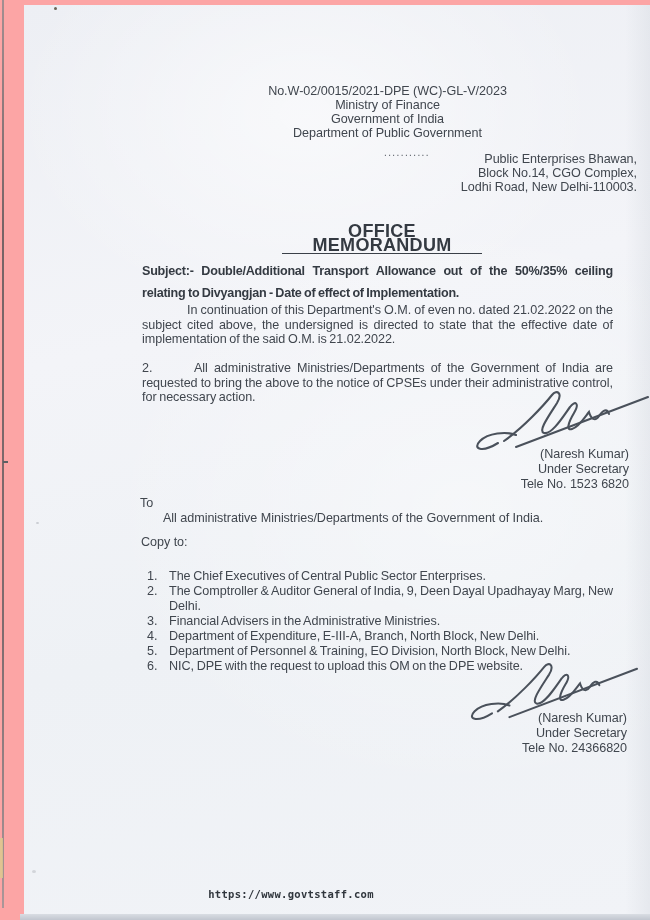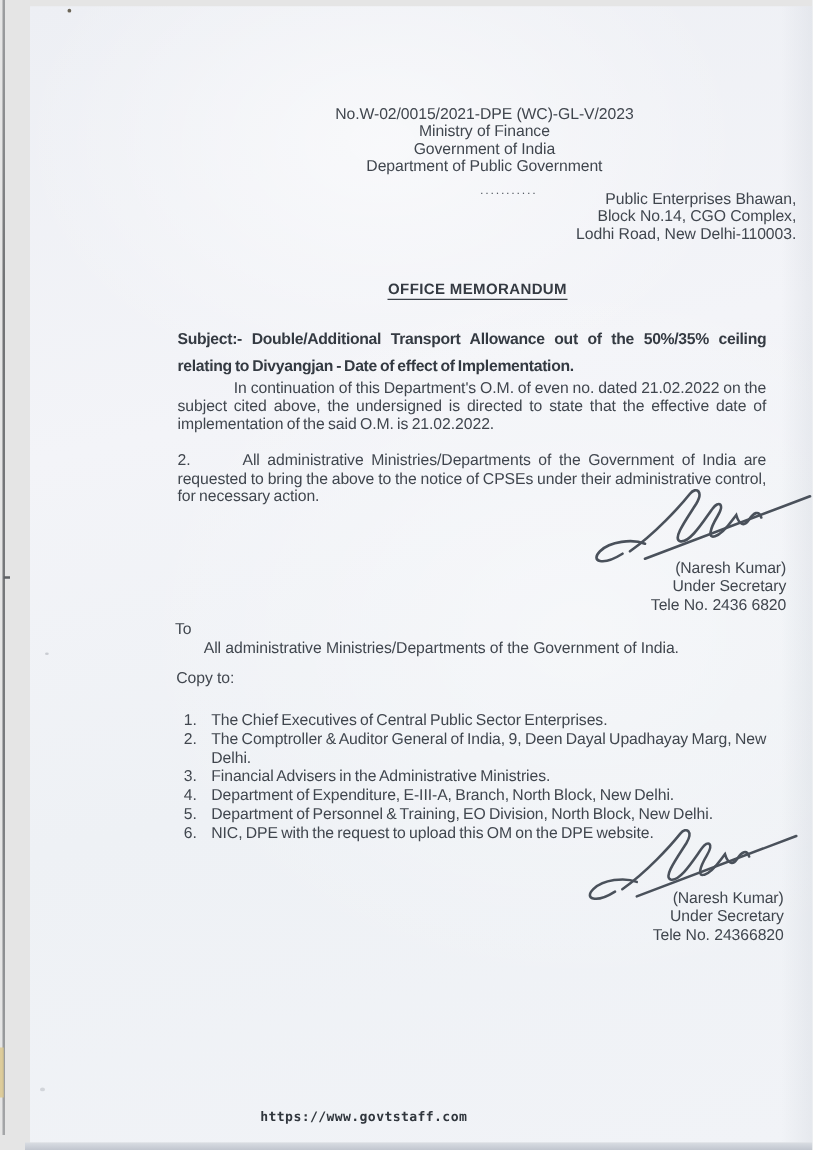--- a/index.html
+++ b/index.html
@@ -1,18 +1,18 @@
 <!DOCTYPE html>
 <html><head>
 <meta charset="utf-8">
 <style>
   html,body { margin:0; padding:0; background:#f6f7f9; }
   .page {
     position:relative; width:650px; height:920px; overflow:hidden;
-    background:#e5e5e5;
+    background:#fca5a5;
     font-family:"Liberation Sans","DejaVu Sans",sans-serif;
     color:#40464e;
   }
   .paper {
     position:absolute; left:24px; top:5px; right:0; bottom:6px;
     background:
       linear-gradient(to left, rgba(203,208,216,0.30), rgba(203,208,216,0) 4%),
       radial-gradient(ellipse 420px 300px at 45% 12%, rgba(255,255,255,0.55), rgba(255,255,255,0) 70%),
       radial-gradient(ellipse 520px 420px at 70% 55%, rgba(255,255,255,0.40), rgba(255,255,255,0) 70%),
       linear-gradient(168deg, #edeff4 0%, #f3f4f8 35%, #eef1f5 65%, #f1f3f7 100%);
@@ -23,21 +23,21 @@
   .right { text-align:right; }
   .just { text-align:justify; word-spacing:-0.8px; }
   p { margin:0; }
 
   .letterhead { top:84px; left:170px; width:435px; line-height:14px; }
   .dots { top:146px; left:384px; width:70px; font-size:10px; letter-spacing:1.4px; color:#565c64; }
   .address { top:152px; right:13px; width:300px; line-height:14px; }
   .address sup { font-size:8px; letter-spacing:0; }
   .doc-title { top:224px; left:282px; width:200px; }
   .doc-title span {
-    display:inline-block; font-weight:bold; color:#343a42; font-size:12px;
+    display:inline-block; font-weight:bold; color:#343a42; font-size:18px;
     letter-spacing:0.3px; border-bottom:1.6px solid #3a4048; padding-bottom:1px;
   }
   .subject { top:260px; left:142px; width:471px; font-weight:bold; color:#343a42;
              letter-spacing:-0.25px; line-height:22px; }
   .para1 { top:303px; left:142px; width:471px; text-indent:45px; line-height:14.6px; }
   .para2 { top:361px; left:142px; width:471px; line-height:14.6px; }
   .pnum  { display:inline-block; width:52px; }
 
   .sig-svg { position:absolute; }
   .sig1 { left:468px; top:391px; }
@@ -114,21 +114,21 @@
   </p>
 
   <svg class="sig-svg sig1" width="182" height="60" viewBox="0 0 182 60">
     <path d="M30 52 C14 62 4 58 12 50 C20 42 38 40 48 44"></path>
     <path d="M36 50 C56 36 76 14 84 4 C89 -2 95 2 89 12 C80 26 70 40 76 42 C84 44 96 24 102 16 C107 9 112 12 106 22 C100 32 98 40 104 38 C111 36 117 26 121 21 C123 28 127 31 131 25 C135 19 139 17 141 23"></path>
     <path d="M48 56 L180 6"></path>
   </svg>
   <div class="txt sigblock sb1 right">
     <div>(Naresh Kumar)</div>
     <div>Under Secretary</div>
-    <div>Tele No. 2436 6820</div>
+    <div>Tele No. 1523 6820</div>
   </div>
 
   <div class="txt to-label">To</div>
   <div class="txt to-text">All administrative Ministries/Departments of the Government of India.</div>
   <div class="txt copy-to">Copy to:</div>
 
   <div class="txt copylist">
     <div class="crow">
       <span class="cnum">1.</span>
         <span class="ctext">The Chief Executives of Central Public Sector Enterprises.</span>

